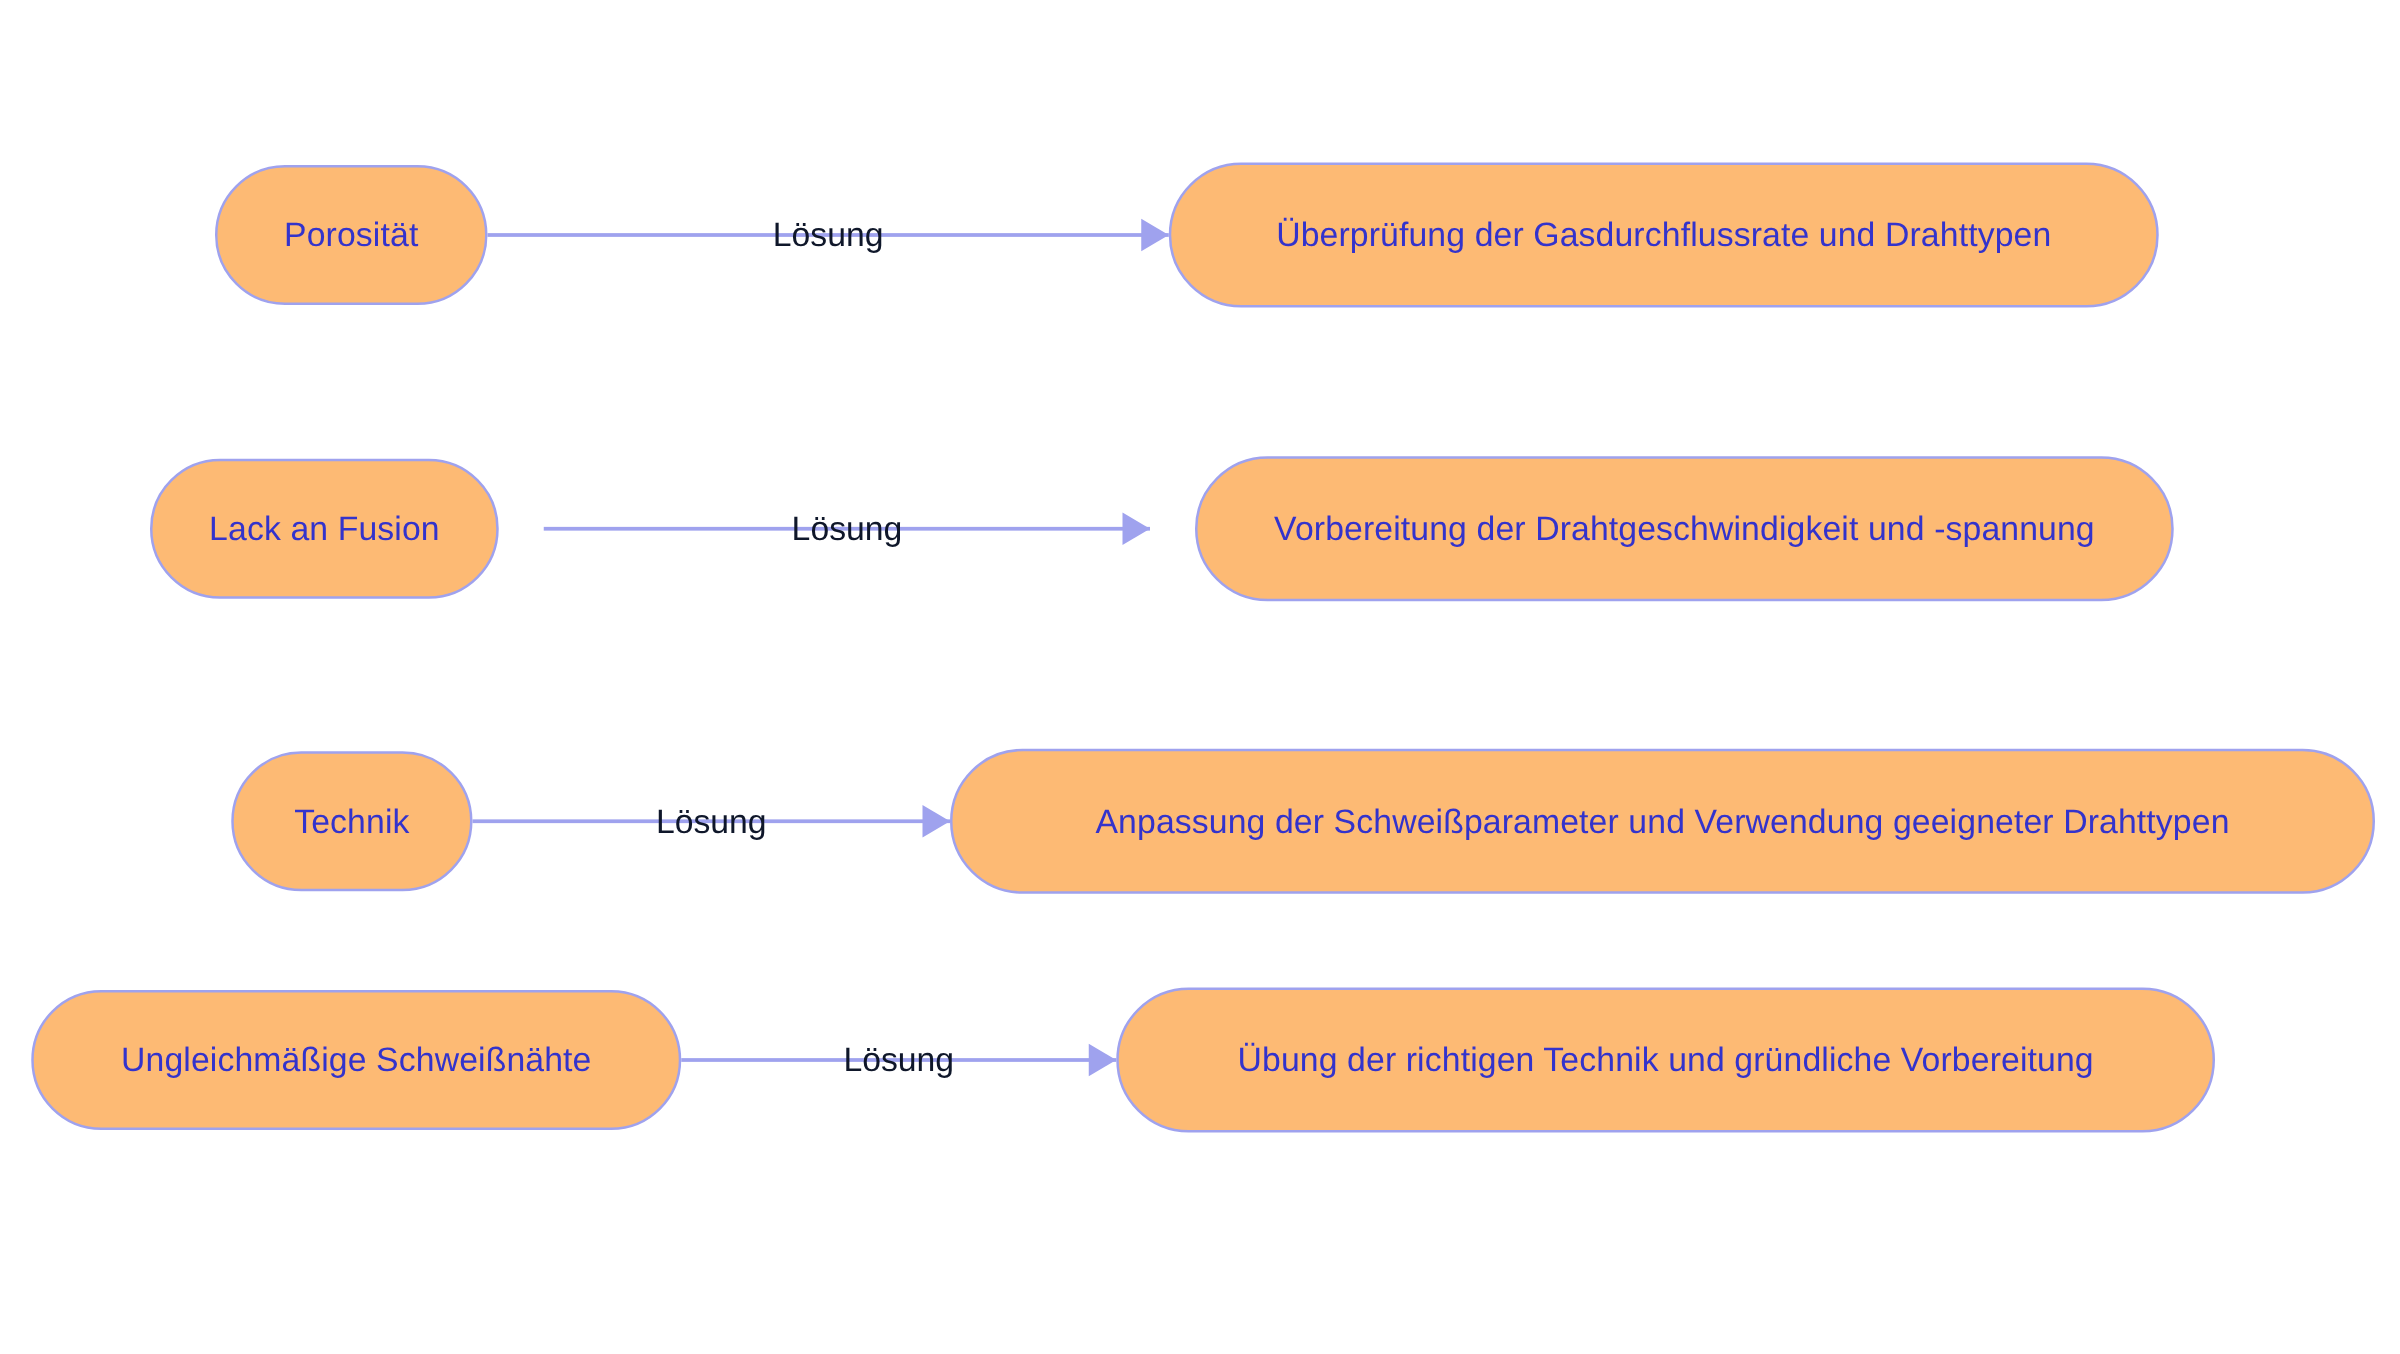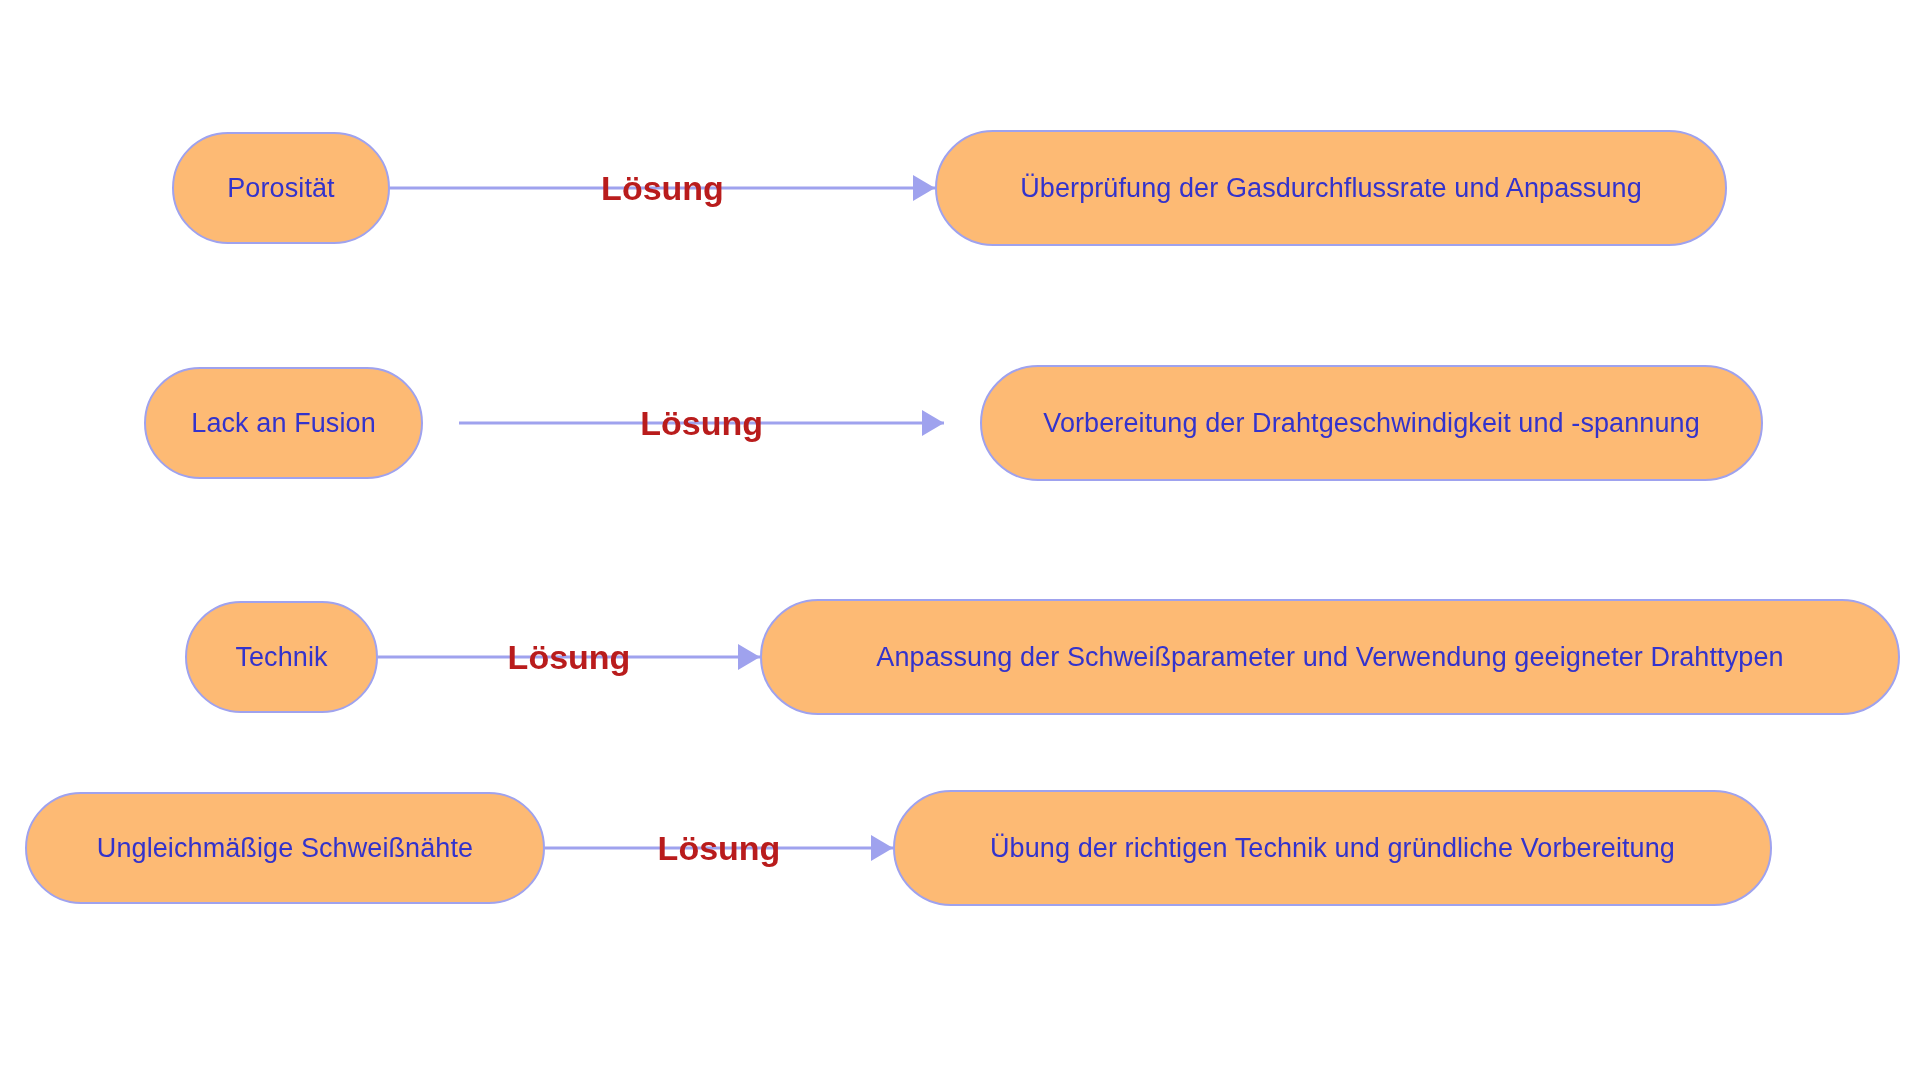--- a/index.html
+++ b/index.html
@@ -78,35 +78,34 @@
     width: 0;
     height: 0;
     border-top: 13px solid transparent;
     border-bottom: 13px solid transparent;
     border-left: 22px solid #9fa2ee;
   }
 
   .edge-label {
     position: relative;
     z-index: 2;
-    color: #b91c1c;
-    font-size: 34px;
+    color: #0f172a;
+    font-size: 27px;
     line-height: 1;
     padding: 2px 3px;
     white-space: nowrap;
-    font-weight: bold;
   }
 
   
   #row-0 { left: 172px;  top: 128px; width: 1555px; }
   #row-0 .node-problem  { width: 218px; }
   #row-0 .node-solution { width: 792px; }
   #row-0 .edge          { width: 545px; flex: none; }
 
-  #row-1 { left: 144px;  top: 363px; width: 1619px; gap: 36px; }
+  #row-1 { left: 120px;  top: 363px; width: 1619px; gap: 36px; }
   #row-1 .node-problem  { width: 296px; }
   #row-1 .node-solution { width: 838px; }
   #row-1 .edge          { width: 485px; flex: none; }
 
   #row-2 { left: 185px;  top: 597px; width: 1715px; }
   #row-2 .node-problem  { width: 193px; }
   #row-2 .node-solution { width: 1140px; }
   #row-2 .edge          { width: 382px; flex: none; }
 
   #row-3 { left: 25px;   top: 788px; width: 1747px; }
@@ -119,21 +118,21 @@
 
 <div id="diagram-canvas">
 
   <div class="flow-row" id="row-0">
     <div class="node node-problem">Porosität</div>
     <div class="edge">
       <div class="edge-line"></div>
       <div class="edge-arrow"></div>
       <span class="edge-label">Lösung</span>
     </div>
-    <div class="node node-solution">Überprüfung der Gasdurchflussrate und Anpassung</div>
+    <div class="node node-solution">Überprüfung der Gasdurchflussrate und Drahttypen</div>
   </div>
 
   <div class="flow-row" id="row-1">
     <div class="node node-problem">Lack an Fusion</div>
     <div class="edge">
       <div class="edge-line"></div>
       <div class="edge-arrow"></div>
       <span class="edge-label">Lösung</span>
     </div>
     <div class="node node-solution">Vorbereitung der Drahtgeschwindigkeit und -spannung</div>

